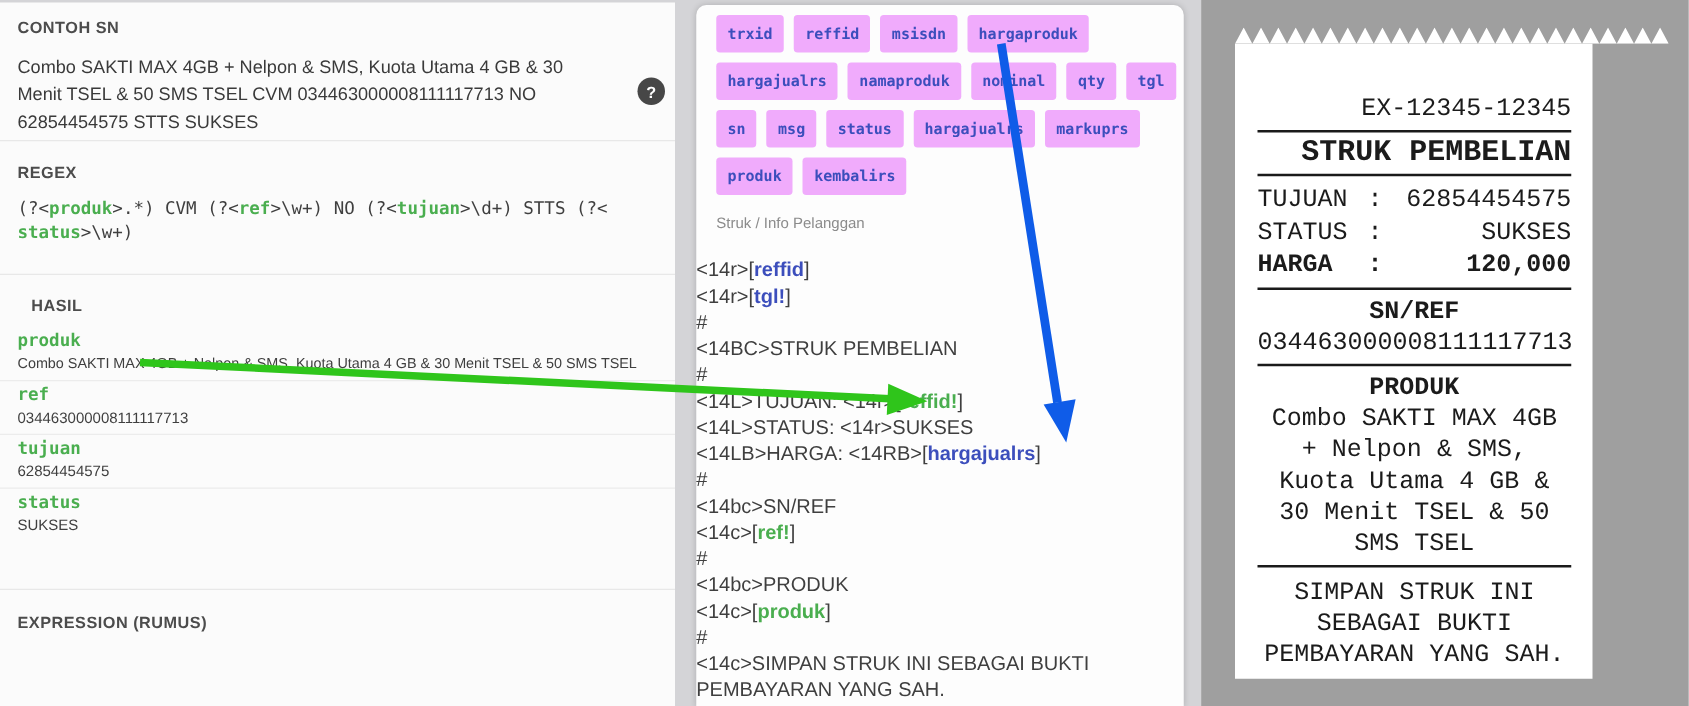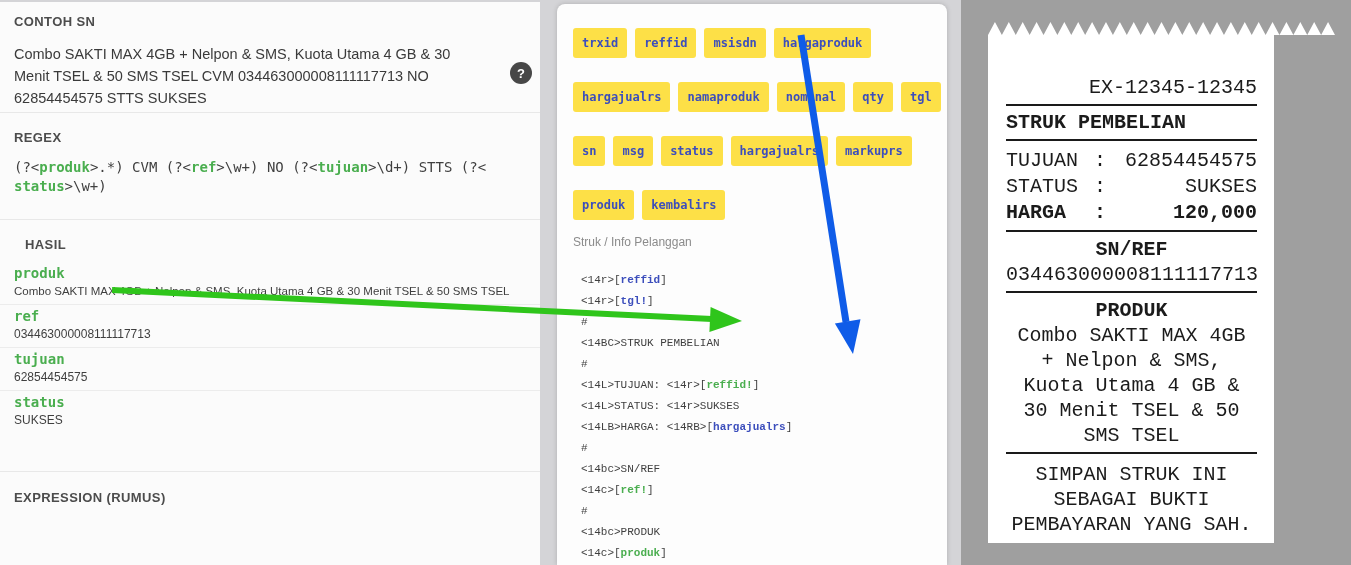--- a/index.html
+++ b/index.html
@@ -30,37 +30,37 @@
   .hasil-value { font-size:12px; line-height:13px; margin-top:4px; color:#3f3f3f; }
   .hasil-value.long { font-size:11.5px; white-space:nowrap; overflow:hidden; }
   .lp-divider-exp { margin-top:38px; }
   .lp-sec-expression { padding:18px 14px 0; }
 
   
   .mid-card { position:absolute; left:557px; top:4px; width:390px; height:561px; background:#fdfdfd;
               border-radius:8px 8px 0 0; box-shadow:0 0 5px rgba(0,0,0,.18); }
   .chips { padding:8px 12px 0 16px; }
   .chip-row { display:flex; gap:8px; margin-bottom:8px; }
-  .chip { background:#fde047; color:var(--blue); font-family:"DejaVu Sans Mono", monospace;
+  .chip { background:#f0abfc; color:var(--blue); font-family:"DejaVu Sans Mono", monospace;
           font-size:12px; font-weight:700; line-height:12px; padding:9px 9px; border-radius:3px;
-          cursor:pointer; white-space:nowrap;margin-top:16px; }
+          cursor:pointer; white-space:nowrap; }
   .editor-label { margin:15px 16px 0; font-size:12px; line-height:14px; color:#8b8b8b; }
-  .template-editor { margin:21px 24px 0; font-family:Liberation Mono, monospace;
-                     font-size:11px; line-height:21px; color:#3c3c3c; cursor:text; }
+  .template-editor { margin:21px 0 0; font-family:Liberation Sans, sans-serif;
+                     font-size:16px; line-height:21px; color:#3c3c3c; cursor:text; }
   .tpl-line { white-space:pre-wrap; min-height:21px; }
 
   
   .right-panel { position:absolute; left:961px; top:0; width:390px; height:565px; background:#9f9f9f; }
   .zigzag { position:absolute; left:27px; top:22px; display:block; }
   .receipt { position:absolute; left:27px; top:35px; width:286px; height:508px; background:#ffffff;
              padding:40px 17px 0 18px; overflow:hidden;
              font-family:"Liberation Mono", monospace; font-size:20px; line-height:25px; color:#1b1b1b; }
   .r-right { text-align:right; white-space:pre; }
   .r-rule { border-top:2px solid #1a1a1a; margin:4px 0; }
-  .r-title { text-align:left; font-weight:700; font-size:20px; line-height:25px; margin:3px 0; }
+  .r-title { text-align:right; font-weight:700; font-size:24px; line-height:25px; margin:3px 0; }
   .r-rows { margin-top:7px; margin-bottom:3px; }
   .r-row { display:flex; line-height:26px; }
   .r-label { width:88px; }
   .r-value { margin-left:auto; }
   .r-bold { font-weight:700; }
   .r-center { text-align:center; }
   .r-m6 { margin-top:5px; }
   .r-footer { margin-top:8px; }
 
   
@@ -149,20 +149,21 @@
         <div class="tpl-line"><span class="seg-p">&lt;14L&gt;TUJUAN: &lt;14r&gt;[</span><span class="seg-g">reffid!</span><span class="seg-p">]</span></div>
         <div class="tpl-line"><span class="seg-p">&lt;14L&gt;STATUS: &lt;14r&gt;SUKSES</span></div>
         <div class="tpl-line"><span class="seg-p">&lt;14LB&gt;HARGA: &lt;14RB&gt;[</span><span class="seg-b">hargajualrs</span><span class="seg-p">]</span></div>
         <div class="tpl-line"><span class="seg-p">#</span></div>
         <div class="tpl-line"><span class="seg-p">&lt;14bc&gt;SN/REF</span></div>
         <div class="tpl-line"><span class="seg-p">&lt;14c&gt;[</span><span class="seg-g">ref!</span><span class="seg-p">]</span></div>
         <div class="tpl-line"><span class="seg-p">#</span></div>
         <div class="tpl-line"><span class="seg-p">&lt;14bc&gt;PRODUK</span></div>
         <div class="tpl-line"><span class="seg-p">&lt;14c&gt;[</span><span class="seg-g">produk</span><span class="seg-p">]</span></div>
         <div class="tpl-line"><span class="seg-p">#</span></div>
+        <div class="tpl-line"><span class="seg-p">&lt;14c&gt;SIMPAN STRUK INI SEBAGAI BUKTI PEMBAYARAN YANG SAH.</span></div>
       </div>
   </section>
 
   <section class="right-panel" style="background: rgb(159, 159, 159);">
     <svg class="zigzag" width="347" height="13" viewBox="0 0 347 13">
       <path id="zz-path" fill="#ffffff" d="M0,13 L6.94,0 L13.88,13 L20.82,0 L27.76,13 L34.70,0 L41.64,13 L48.58,0 L55.52,13 L62.46,0 L69.40,13 L76.34,0 L83.28,13 L90.22,0 L97.16,13 L104.10,0 L111.04,13 L117.98,0 L124.92,13 L131.86,0 L138.80,13 L145.74,0 L152.68,13 L159.62,0 L166.56,13 L173.50,0 L180.44,13 L187.38,0 L194.32,13 L201.26,0 L208.20,13 L215.14,0 L222.08,13 L229.02,0 L235.96,13 L242.90,0 L249.84,13 L256.78,0 L263.72,13 L270.66,0 L277.60,13 L284.54,0 L291.48,13 L298.42,0 L305.36,13 L312.30,0 L319.24,13 L326.18,0 L333.12,13 L340.06,0 L347.00,13 Z"></path>
     </svg>
     <div class="receipt">
       <div class="r-right">EX-12345-12345</div>
       <div class="r-rule"></div>

